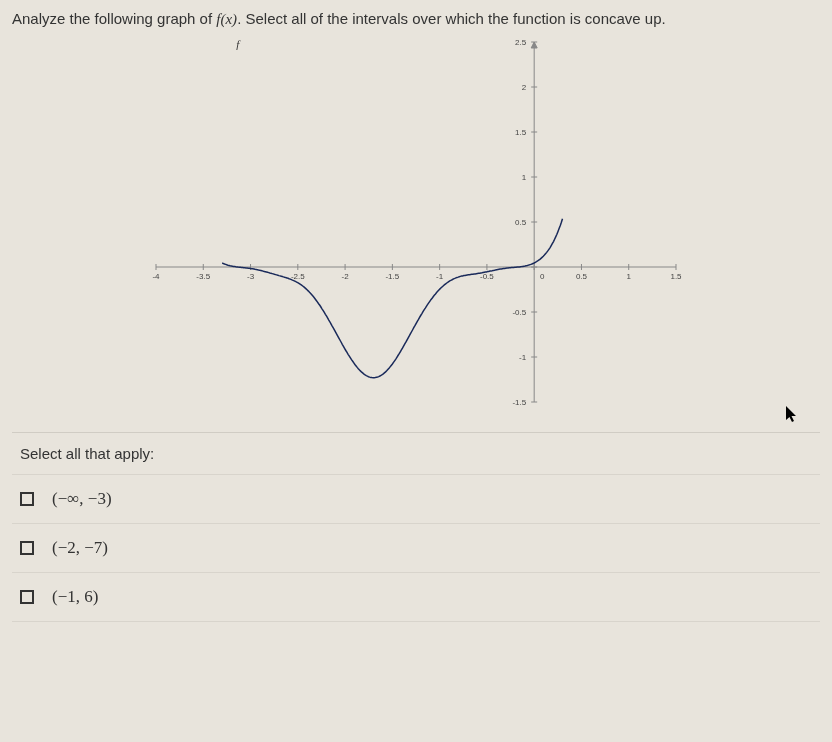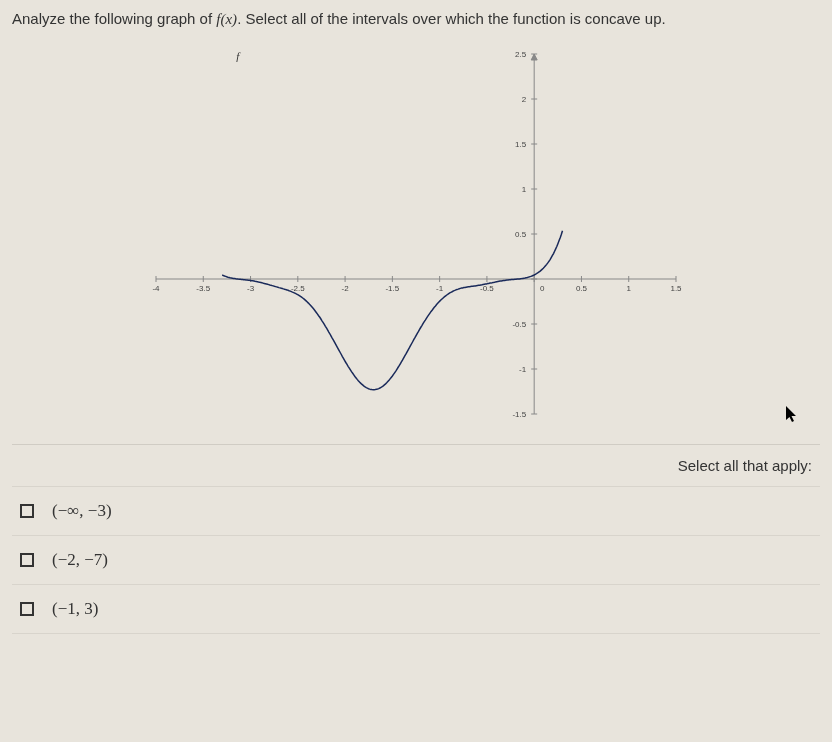--- a/index.html
+++ b/index.html
@@ -9,21 +9,21 @@
     width: 832px;
     height: 742px;
     overflow: hidden;
     color: #333;
   }
   .container {
     padding: 10px 12px;
   }
   .question {
     font-size: 15px;
-    margin-bottom: 16px;
+    margin-bottom: 4px;
   }
   .fx { font-style: italic; font-family: 'Times New Roman', serif; }
   .chart-wrap {
     width: 100%;
     display: flex;
     justify-content: center;
     margin-bottom: 20px;
   }
   svg.chart {
     width: 540px;
@@ -38,21 +38,20 @@
     stroke: #888;
     stroke-width: 1;
   }
   .curve {
     fill: none;
     stroke: #1a2a5a;
     stroke-width: 1.5;
   }
   .answers {
     border-top: 1px solid #d0ccc4;
-    text-align: right;
   }
   .prompt-row {
     padding: 12px 8px;
     font-size: 15px;
     border-bottom: 1px solid #d8d4cc;
   }
   .option-row {
     display: flex;
     align-items: center;
     padding: 14px 8px;
@@ -143,20 +142,20 @@
     <div class="option-row">
       <span class="box"></span>
       <span class="label">(−∞, −3)</span>
     </div>
     <div class="option-row">
       <span class="box"></span>
       <span class="label">(−2, −7)</span>
     </div>
     <div class="option-row">
       <span class="box"></span>
-      <span class="label">(−1, 3)</span>
+      <span class="label">(−1, 6)</span>
     </div>
   </div>
 </div>
 
 <svg class="cursor" width="14" height="18">
   <path d="M0 0 L0 14 L3.5 11 L6 16 L8 15 L5.5 10 L10 10 Z" fill="#000"></path>
 </svg>
 
 </body></html>

